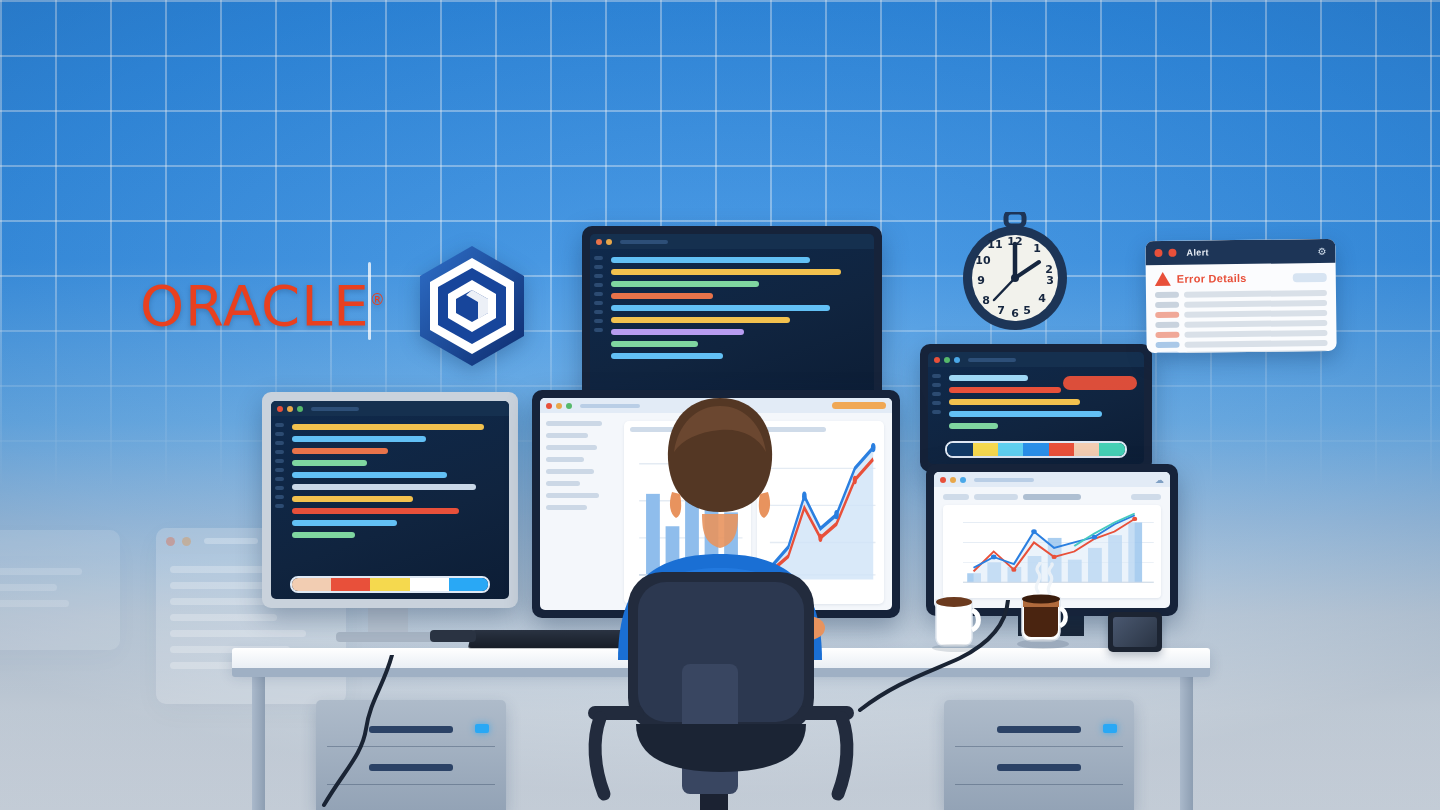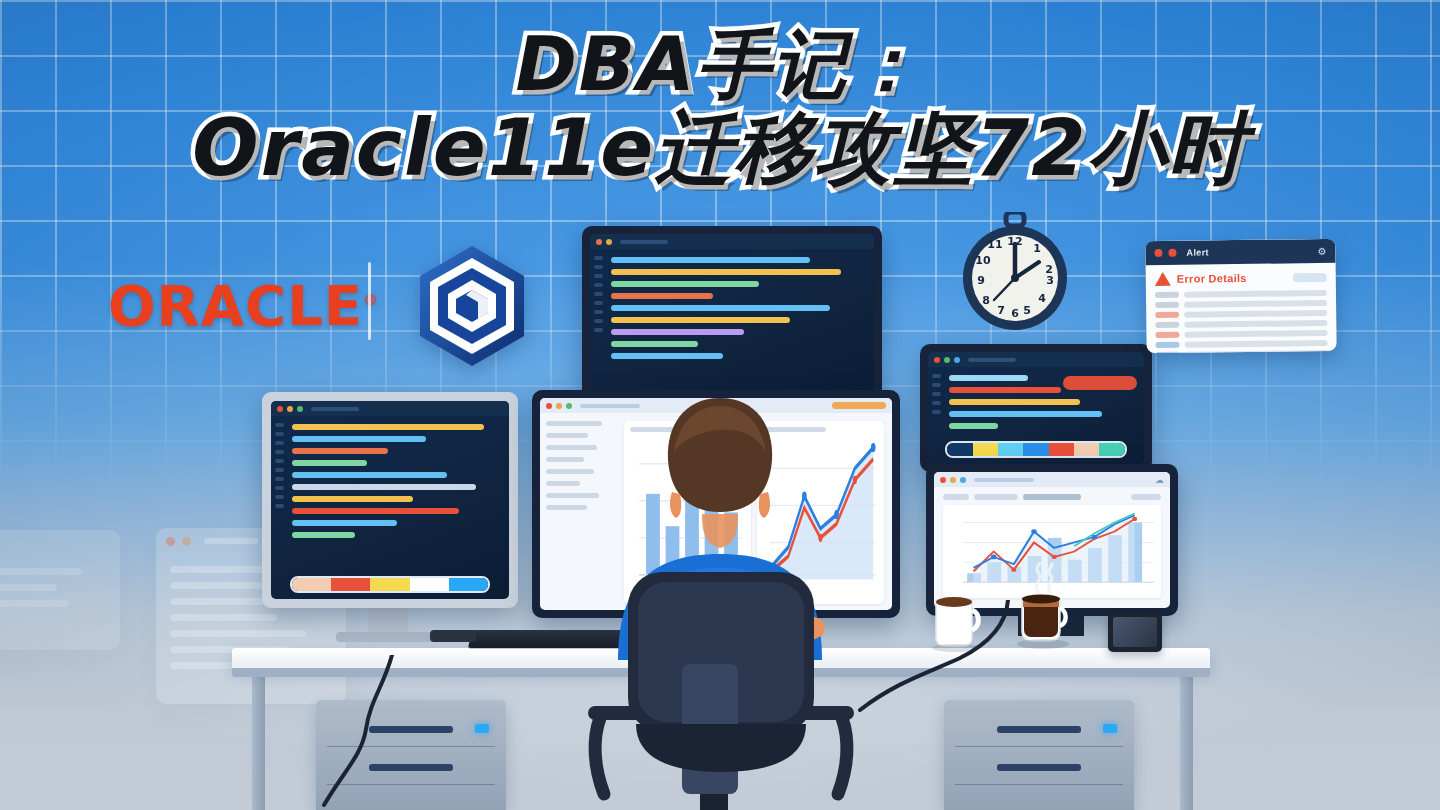--- a/index.html
+++ b/index.html
@@ -40,22 +40,23 @@
     color:#111418;letter-spacing:2px;
     -webkit-text-stroke:9px #ffffff;paint-order:stroke fill;
     text-shadow:5px 6px 0 rgba(0,0,0,.28);
   }
   #title .l2{font-size:78px;}
 
   
   #oracleLogo{left:108px;top:272px;z-index:30;}
   #oracleLogo .word{
     font-family:"DejaVu Sans","Liberation Sans",sans-serif;
-    font-size:56px;font-weight:700;letter-spacing:1px;color:#E8401F;line-height:56px;
+    font-size:56px;font-weight:400;letter-spacing:1px;color:#E8401F;line-height:56px;
     text-shadow:0 2px 5px rgba(10,40,80,.25);
+    margin-left:32px;
   }
   #oracleLogo .reg{font-size:15px;vertical-align:super;}
   #divider{left:368px;top:262px;width:3px;height:78px;background:rgba(255,255,255,.75);border-radius:2px;z-index:30;}
   #hexLogo{left:408px;top:242px;width:128px;height:128px;z-index:30;filter:drop-shadow(0 5px 10px rgba(10,40,80,.30));}
   #kesLogo{left:112px;top:388px;z-index:30;
     font-family:"DejaVu Sans","Liberation Sans",sans-serif;
     font-size:62px;font-weight:900;letter-spacing:3px;color:#17459B;line-height:62px;
     text-shadow:0 3px 7px rgba(10,40,80,.22);}
 
   
@@ -160,24 +161,20 @@
   </div>
   <div class="layer ghost" style="left:-30px;top:530px;width:150px;height:120px;z-index:4;opacity:.35">
     <div class="bar"></div>
     <div class="body">
       <span class="ln" style="width:80%"></span>
       <span class="ln" style="width:60%"></span>
       <span class="ln" style="width:70%"></span>
     </div>
   </div>
 
-  <div class="layer" id="title">
-    <div class="l1">DBA手记：</div>
-    <div class="l2">Oracle11e迁移攻坚72小时</div>
-  </div>
 
   <div class="layer" id="oracleLogo">
     <div class="word"><span>ORACLE</span><span class="reg">®</span></div>
   </div>
   <div class="layer" id="divider"></div>
 
   <div class="layer" id="hexLogo">
     <svg viewBox="0 0 128 128" width="128" height="128">
       <defs>
         <linearGradient id="hg" x1="0" y1="0" x2="1" y2="1">

